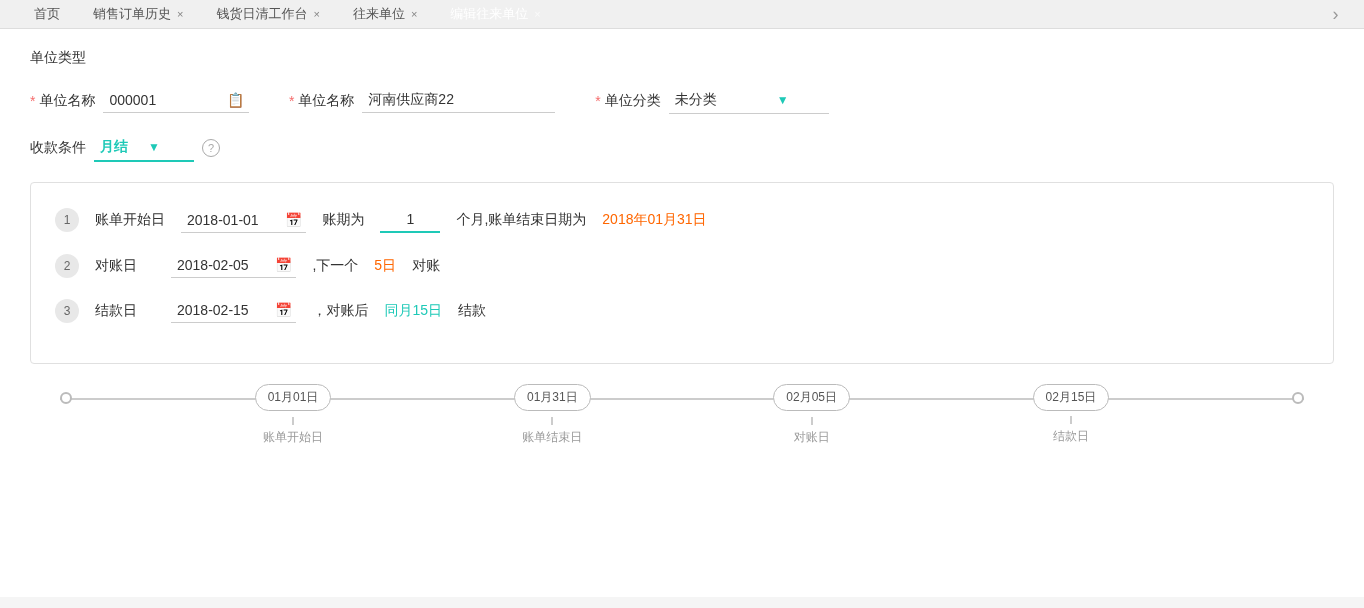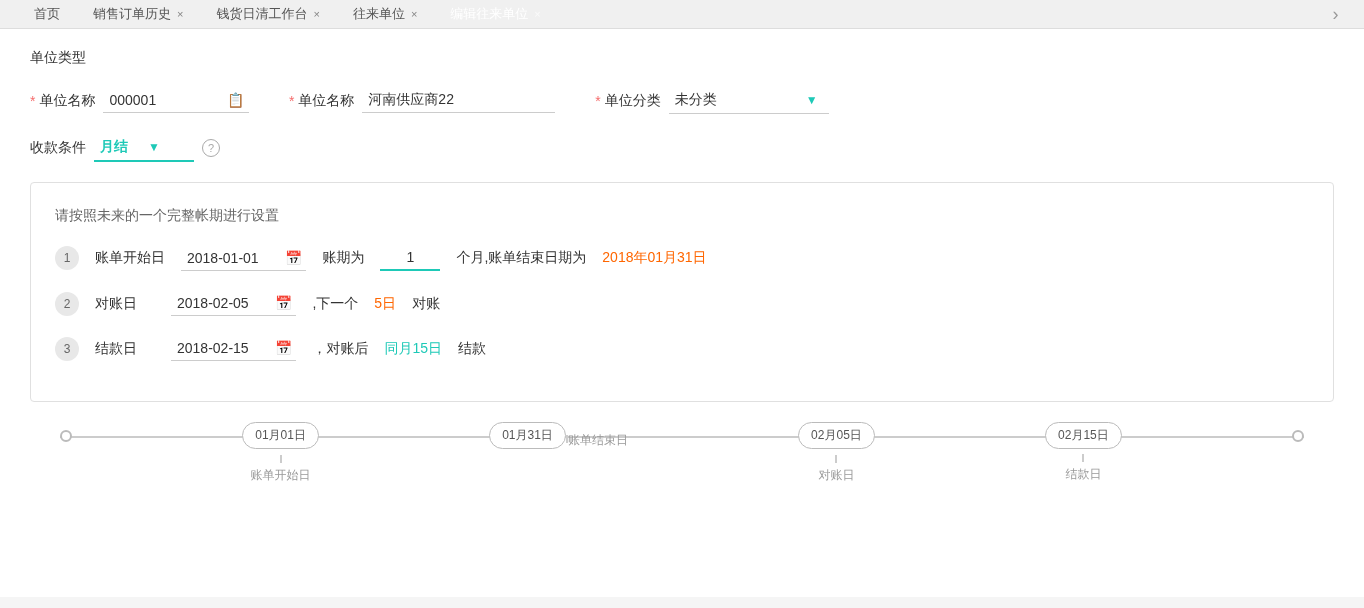--- a/index.html
+++ b/index.html
@@ -139,21 +139,21 @@
     }
 
     
     .select-field {
       display: flex;
       align-items: center;
       border-bottom: 1px solid #ccc;
       cursor: pointer;
       min-width: 160px;
       padding: 4px 6px;
-      gap: 89px;
+      gap: 60px;
     }
     .select-value { color: #333; }
     .dropdown-arrow { color: #1ec9b7; font-size: 12px; }
 
     
     .payment-row {
       display: flex;
       align-items: center;
       margin-bottom: 20px;
     }
@@ -321,21 +321,20 @@
     <div class="payment-select">
       <span class="payment-value">月结</span>
       <span class="dropdown-arrow">▼</span>
     </div>
     <div class="help-icon">
       <span>?</span>
     </div>
   </div>
 
   <div class="panel">
-    <div class="panel-desc">请按照未来的一个完整帐期进行设置</div>
 
     <div class="panel-row">
       <div class="row-num">1</div>
       <span class="row-label">账单开始日</span>
       <div class="date-input-wrap">
         <input type="text" value="2018-01-01" style="">
         <span class="cal-icon">📅</span>
       </div>
       <span class="row-desc">账期为</span>
       <input type="text" class="period-input" value="1" style="">
@@ -379,21 +378,21 @@
         <div style="display:flex; flex-direction:column; align-items:center; margin-top:8px;">
           <div style="width:12px;height:12px;border-radius:50%;border:2px solid #bbb;background:#fff;"></div>
         </div>
 
         <div style="display:flex; flex-direction:column; align-items:center;">
           <div style="background:#fff;border:1px solid #bbb;border-radius:16px;padding:4px 12px;font-size:12px;color:#555;white-space:nowrap;margin-bottom:6px;">01月01日</div>
           <div style="width:2px;height:8px;background:#ccc;"></div>
           <div style="font-size:12px;color:#999;white-space:nowrap;margin-top:4px;">账单开始日</div>
         </div>
 
-        <div style="display:flex; flex-direction:row; align-items:center;justify-content:flex-end;">
+        <div style="display:flex; flex-direction:column; align-items:center;justify-content:flex-end;">
           <div style="background:#fff;border:1px solid #bbb;border-radius:16px;padding:4px 12px;font-size:12px;color:#555;white-space:nowrap;margin-bottom:6px;">01月31日</div>
           <div style="width:2px;height:8px;background:#ccc;"></div>
           <div style="font-size:12px;color:#999;white-space:nowrap;margin-top:4px;">账单结束日</div>
         </div>
 
         <div style="display:flex; flex-direction:column; align-items:center;">
           <div style="background:#fff;border:1px solid #bbb;border-radius:16px;padding:4px 12px;font-size:12px;color:#555;white-space:nowrap;margin-bottom:6px;">02月05日</div>
           <div style="width:2px;height:8px;background:#ccc;"></div>
           <div style="font-size:12px;color:#999;white-space:nowrap;margin-top:4px;">对账日</div>
         </div>

